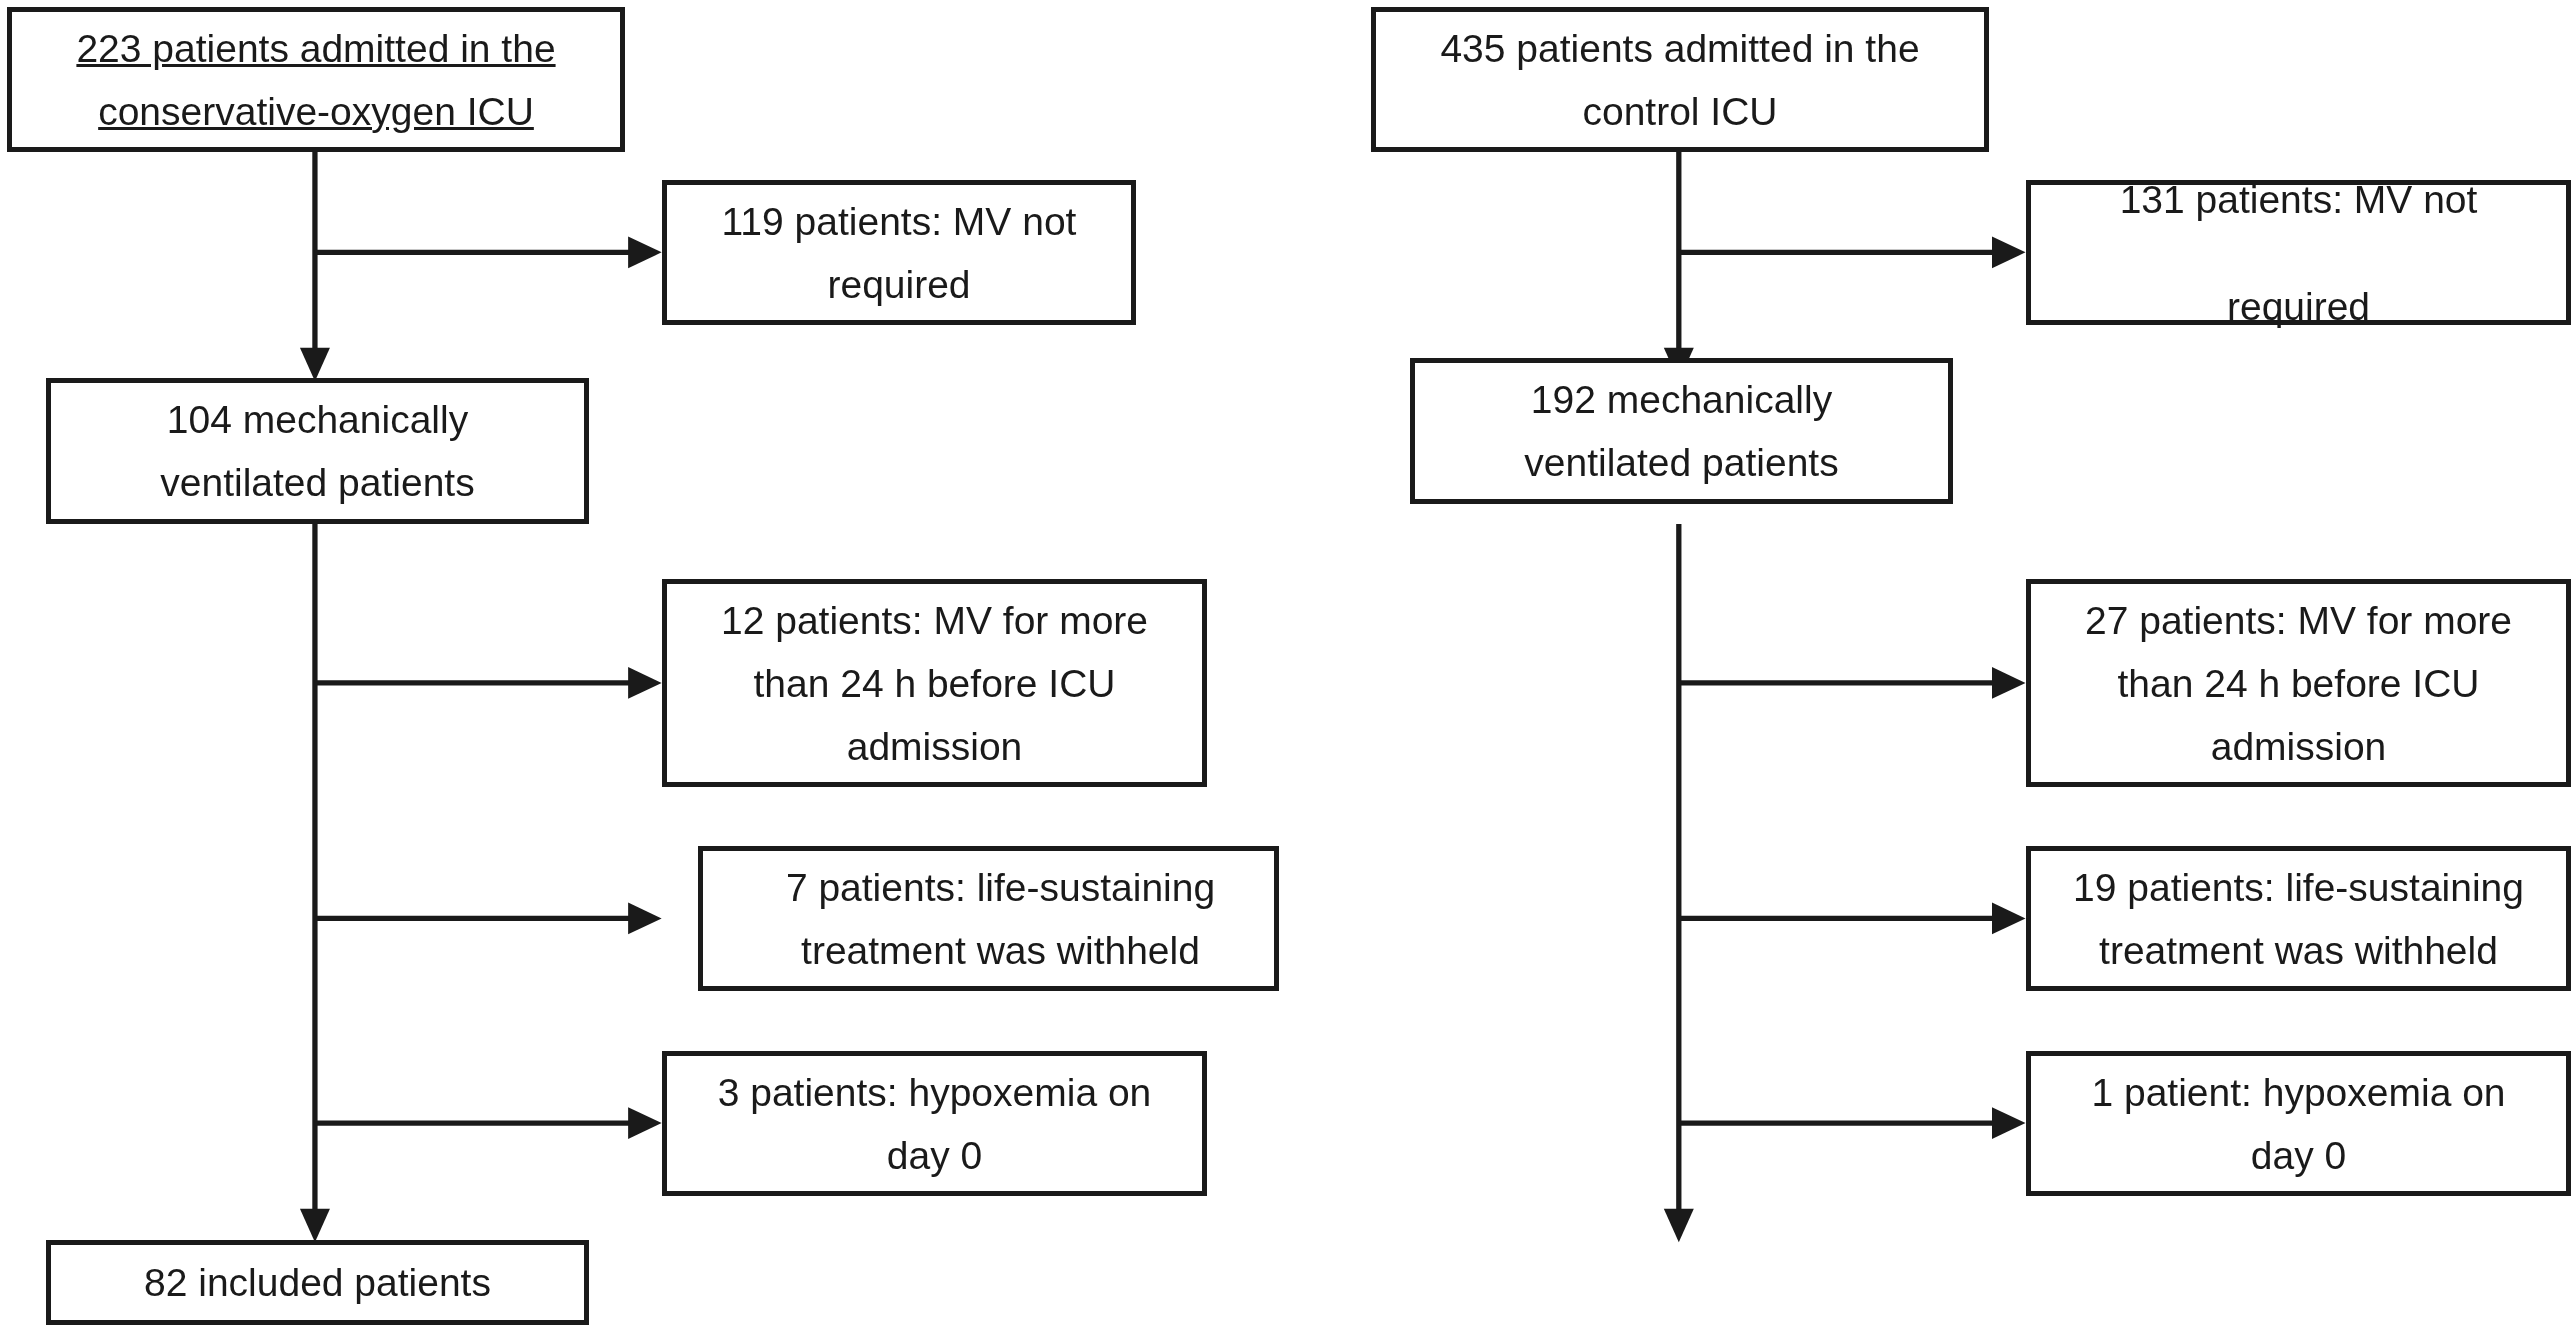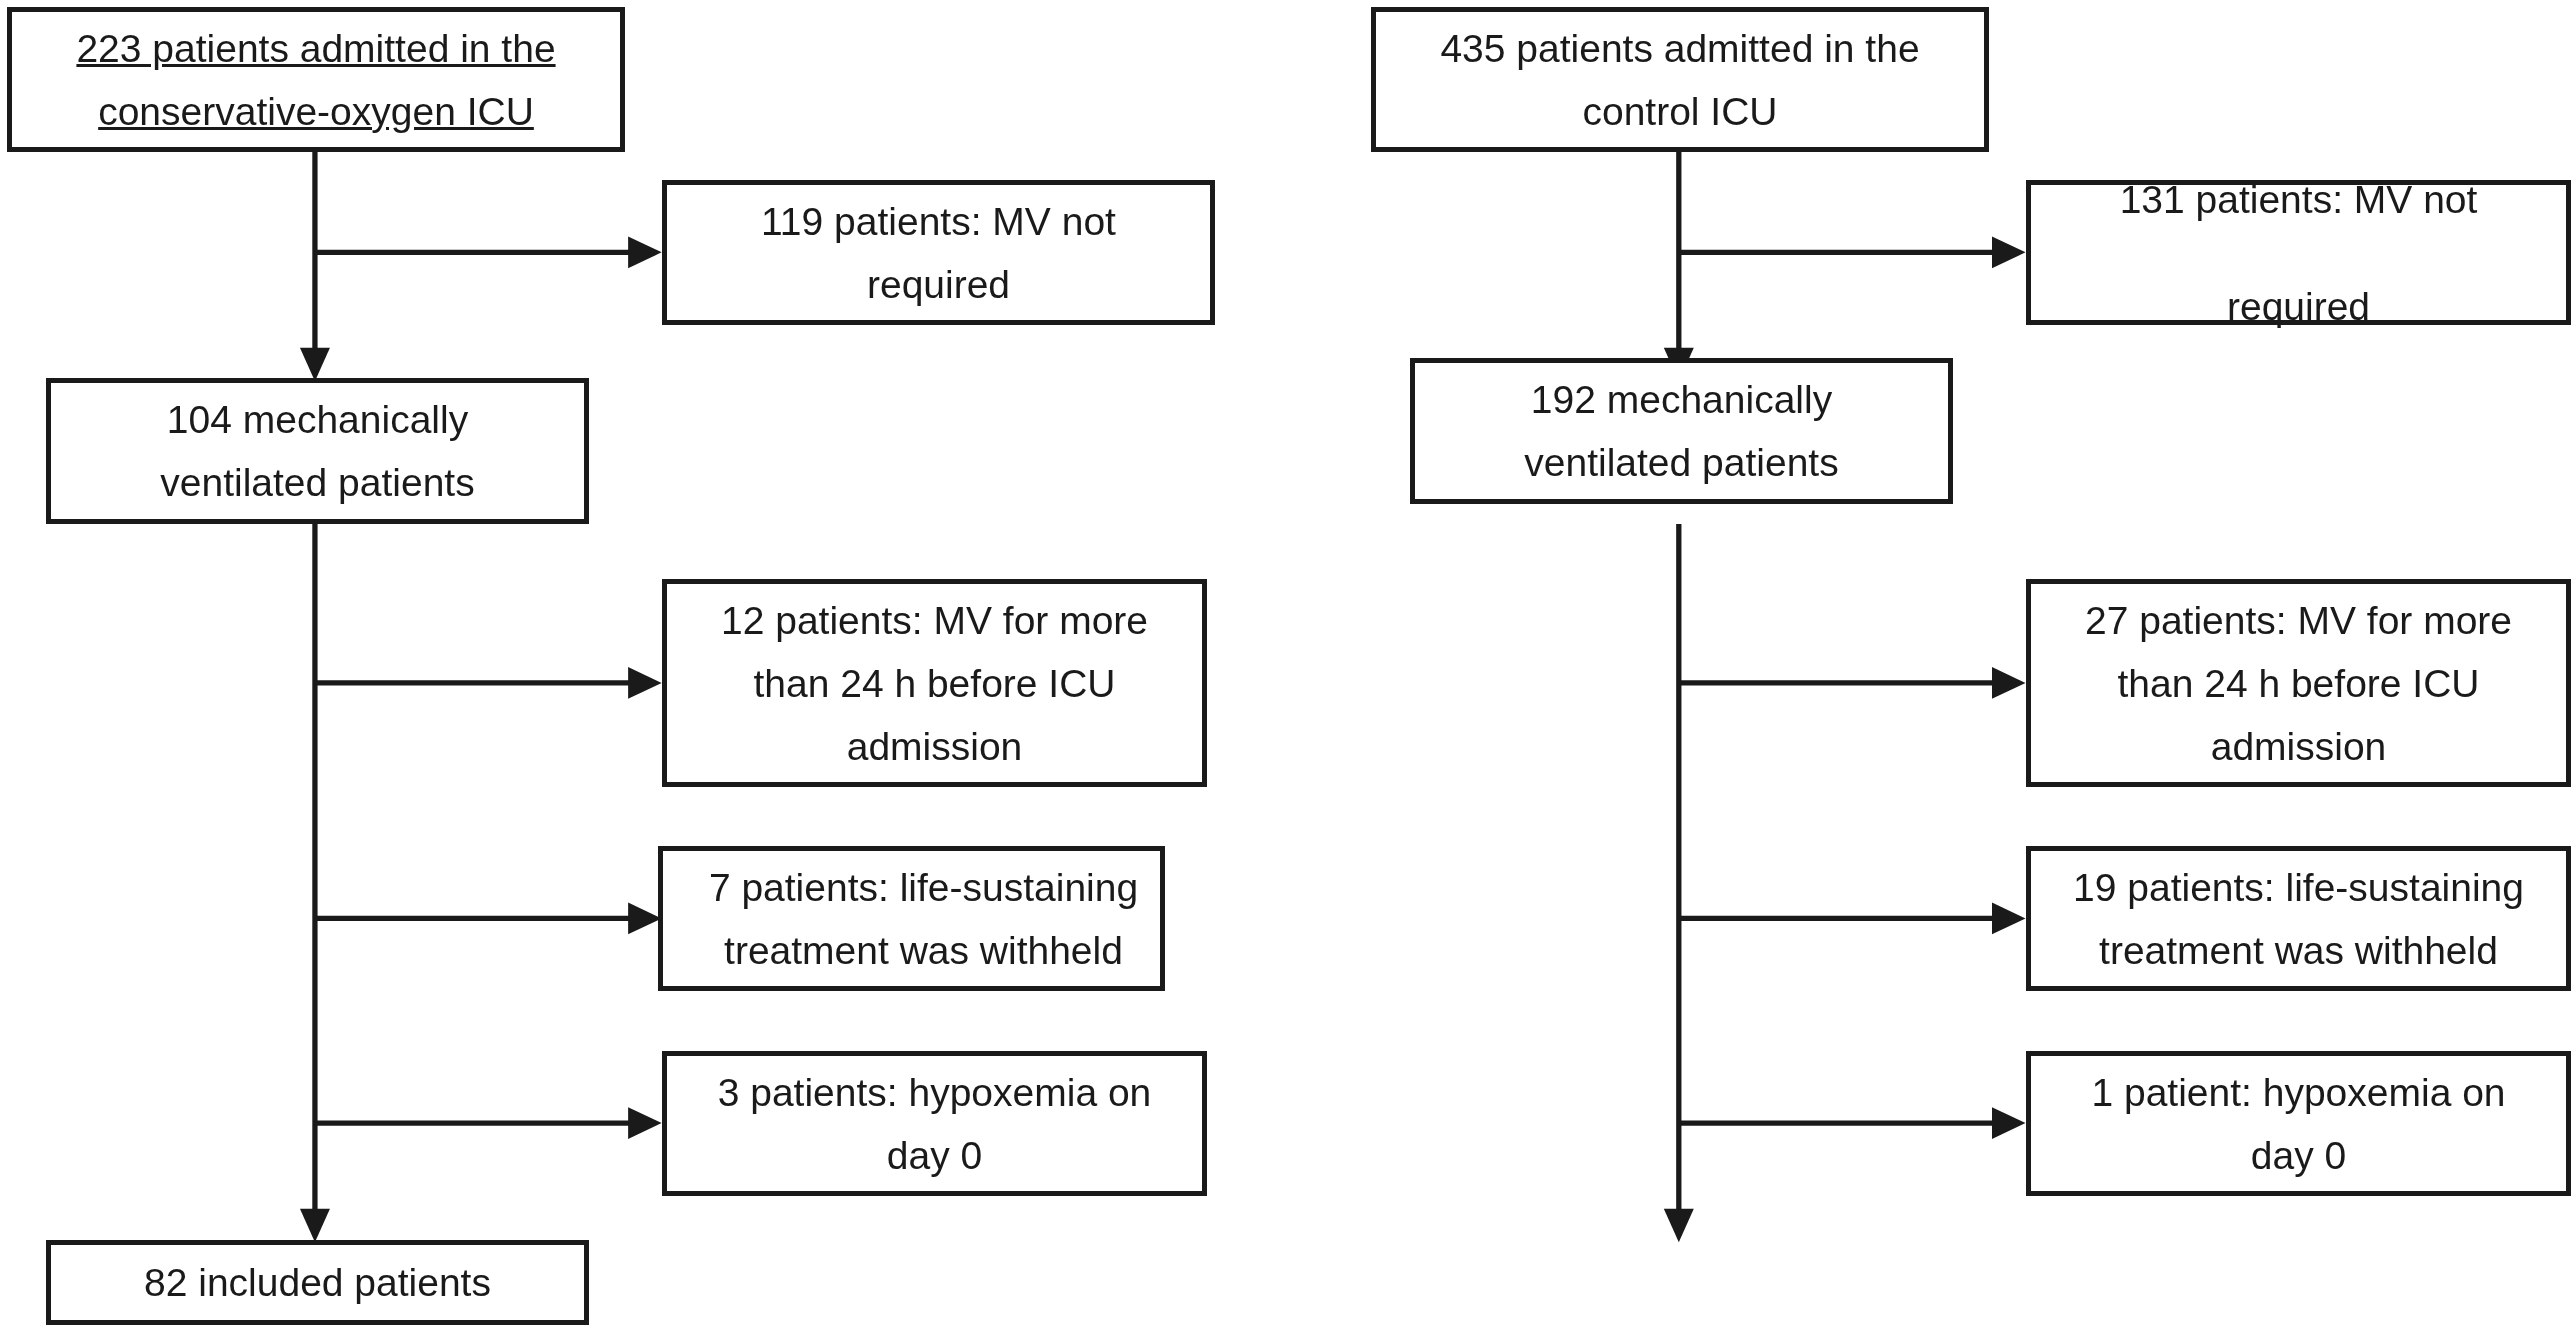--- a/index.html
+++ b/index.html
@@ -38,24 +38,24 @@
     flex-direction: column;
     justify-content: center;
     align-items: center;
     text-align: center;
     font-size: 39px;
     line-height: 63px;
     white-space: nowrap;
   }
   
   .l-b0 { left: 7px;    top: 7px;    width: 618px; height: 145px; text-decoration: underline; }
-  .l-b1 { left: 662px;  top: 180px;  width: 553px; height: 145px; }
+  .l-b1 { left: 662px;  top: 180px;  width: 474px; height: 145px; }
   .l-b2 { left: 46px;   top: 378px;  width: 543px; height: 146px; }
   .l-b3 { left: 662px;  top: 579px;  width: 545px; height: 208px; }
-  .l-b4 { left: 658px;  top: 846px;  width: 507px; height: 145px; padding-left: 24px; }
+  .l-b4 { left: 698px;  top: 846px;  width: 581px; height: 145px; padding-left: 24px; }
   .l-b5 { left: 662px;  top: 1051px; width: 545px; height: 145px; }
   .l-b6 { left: 46px;   top: 1240px; width: 543px; height: 85px; }
   
   .r-b0 { left: 1371px; top: 7px;    width: 618px; height: 145px; }
   .r-b1 { left: 2026px; top: 180px;  width: 545px; height: 145px; gap: 44px; }
   .r-b2 { left: 1410px; top: 358px;  width: 543px; height: 146px; text-align: center; }
   .r-b3 { left: 2026px; top: 579px;  width: 545px; height: 208px; }
   .r-b4 { left: 2026px; top: 846px;  width: 545px; height: 145px; }
   .r-b5 { left: 2026px; top: 1051px; width: 545px; height: 145px; }
   .r-b6 { left: 1410px; top: 1240px; width: 543px; height: 85px; }

